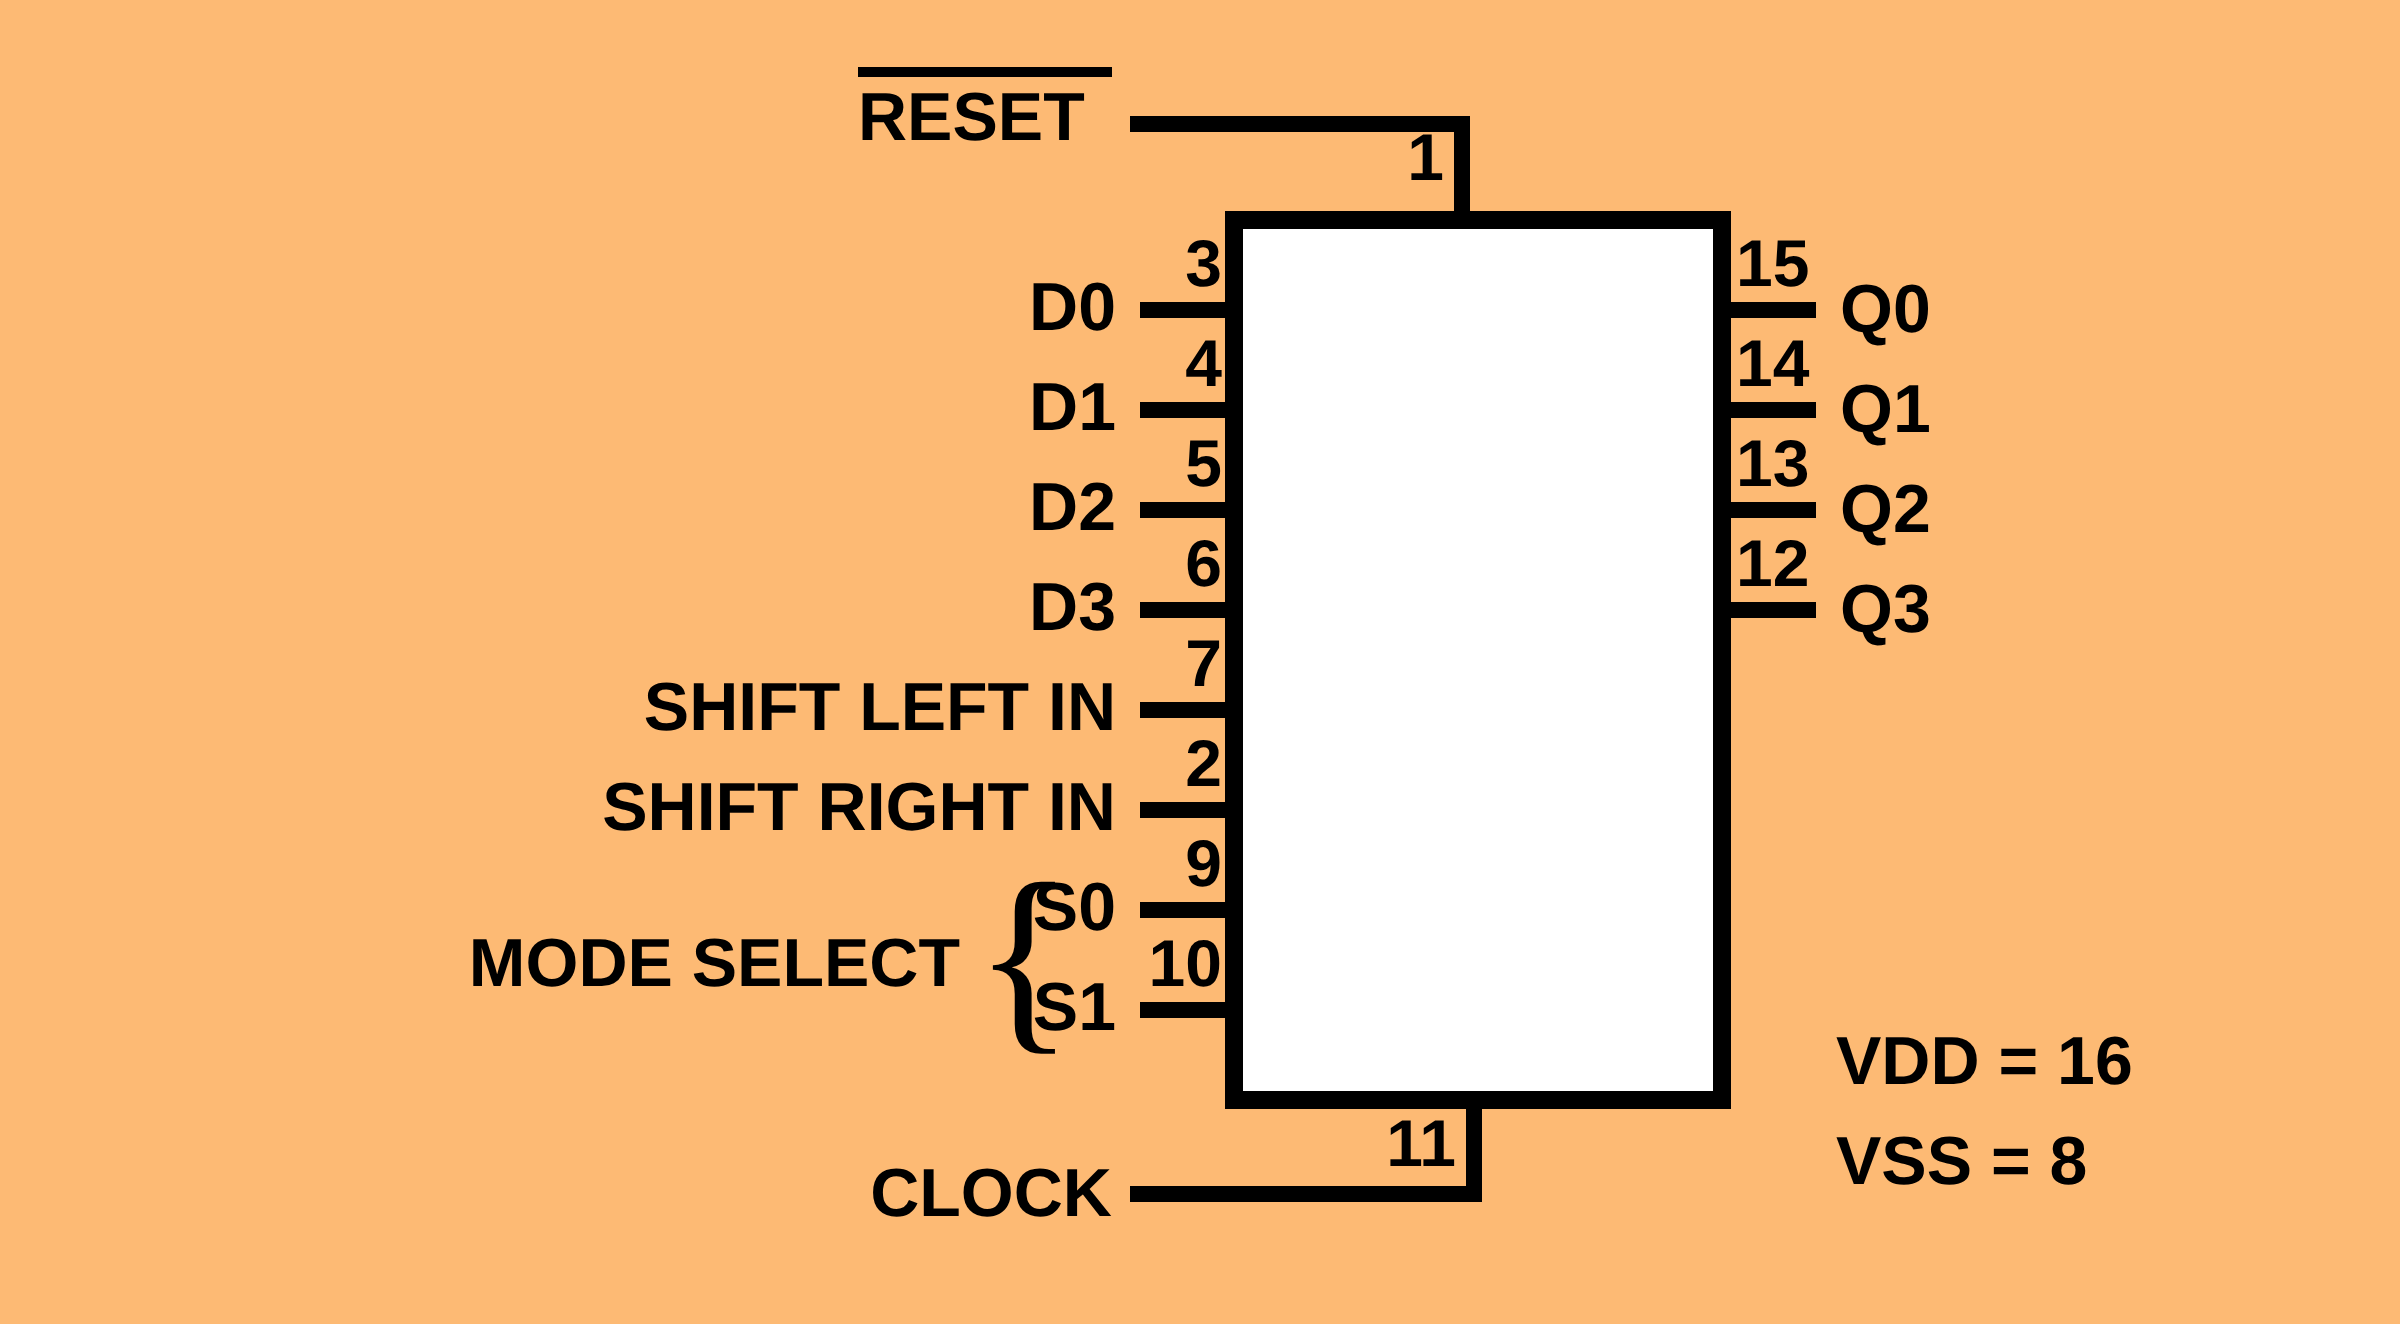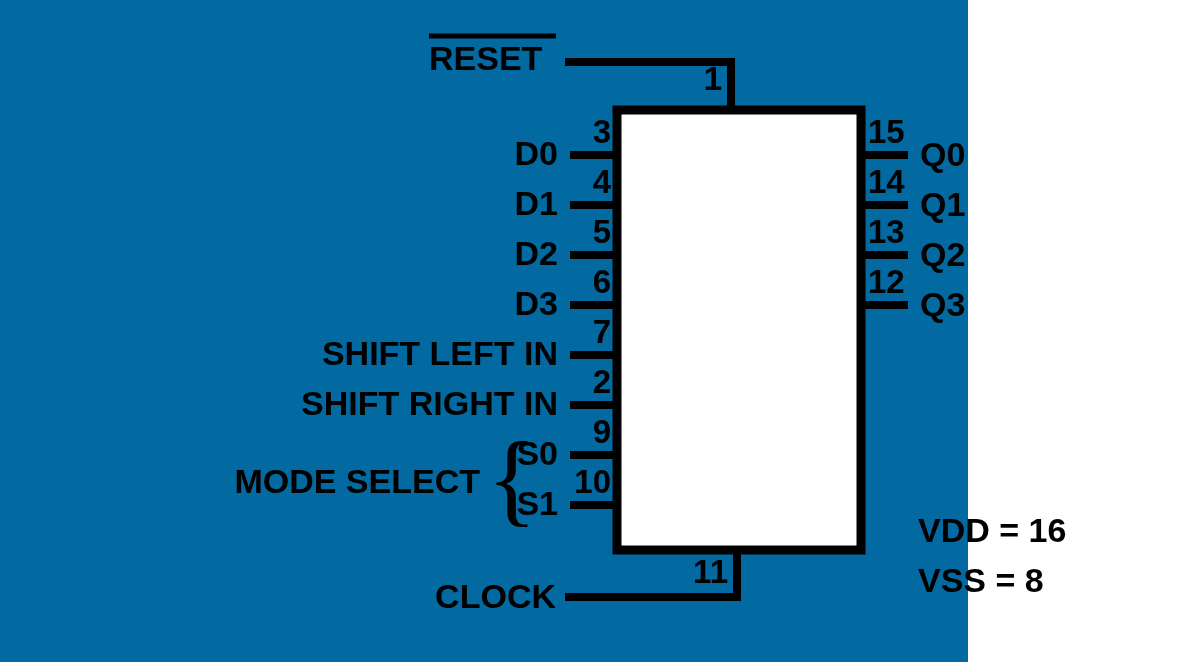--- a/index.html
+++ b/index.html
@@ -8,23 +8,23 @@
     background: #ffffff;
   }
   body {
     width: 1200px;
     height: 662px;
     font-family: "Liberation Sans", sans-serif;
     overflow: hidden;
   }
   #diagram-root {
     position: relative;
-    width: 968px;
+    width: 1200px;
     height: 662px;
-    background: #0369a1;
+    background: #fdba74;
     text-align: center;
   }
   svg#ic-diagram {
     display: block;
     width: 1200px;
     height: 662px;
   }
   .pin-label {
     font-family: "Liberation Sans", sans-serif;
     font-weight: bold;

